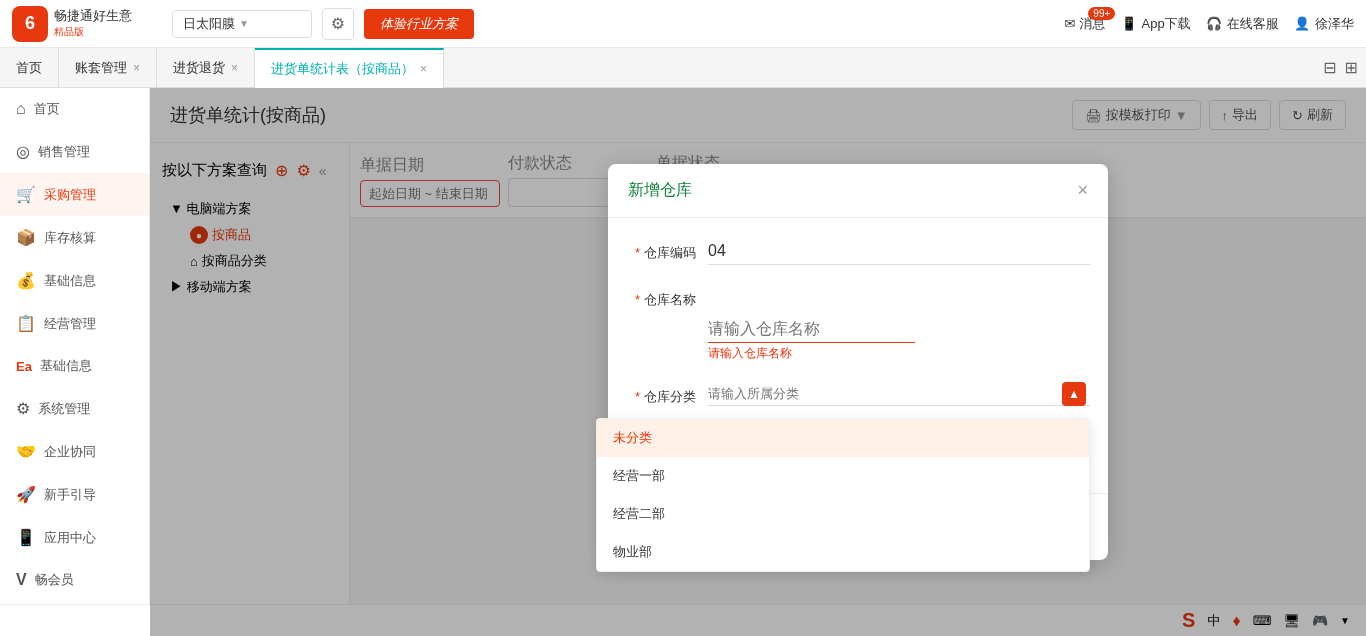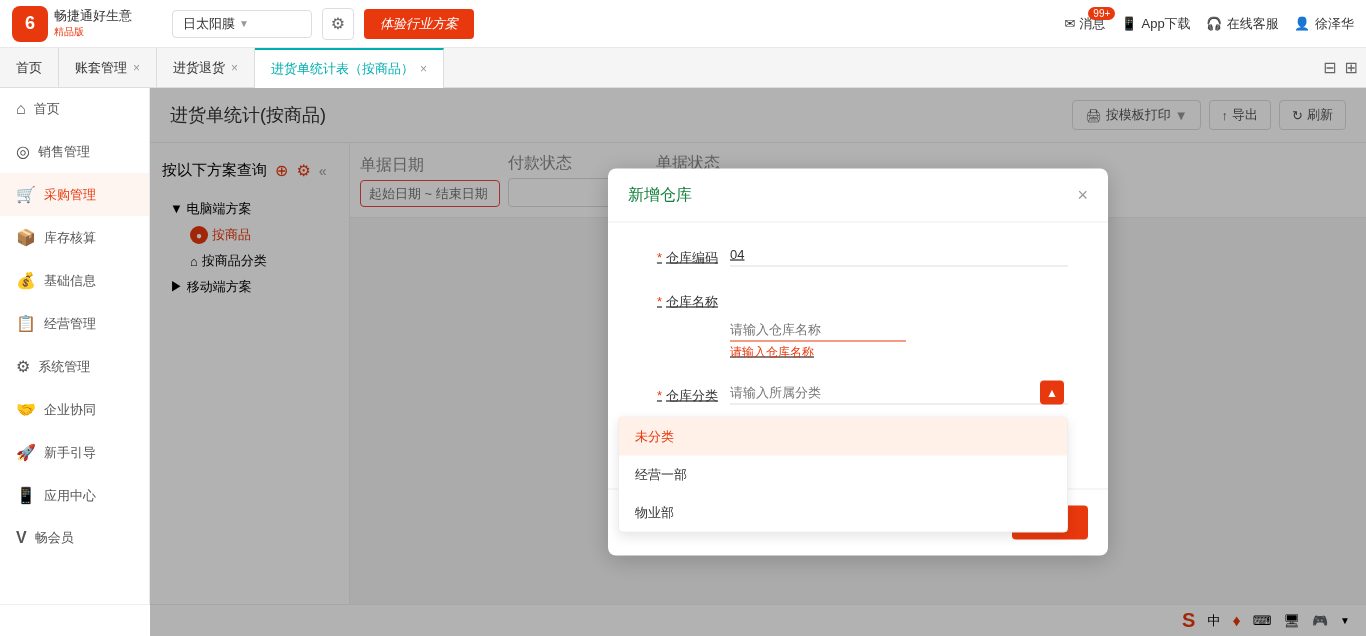--- a/index.html
+++ b/index.html
@@ -133,32 +133,32 @@
       position: absolute; top: 50%; left: 50%; transform: translate(-30%, -50%);
       background: #fff; border-radius: 8px; box-shadow: 0 4px 24px rgba(0,0,0,0.2);
       width: 500px; z-index: 200; padding: 0;
     }
     .modal-header {
       padding: 16px 20px; border-bottom: 1px solid #eee;
       display: flex; align-items: center; justify-content: space-between;
     }
     .modal-title { font-size: 16px; color: #15803d; font-weight: 500; }
     .modal-close { cursor: pointer; color: #999; font-size: 18px; }
-    .modal-body { padding: 20px 40px; text-decoration: underline; }
+    .modal-body { padding: 20px 18px; }
     .form-row {
       display: flex; align-items: flex-start; margin-bottom: 20px; gap: 12px;
     }
     .form-label {
       font-size: 13px; color: #333; min-width: 70px;
       padding-top: 6px; text-align: right;
     }
     .form-label.required::before { content: '*'; color: #e8380d; margin-right: 4px; }
     .form-control {
       flex: 1; border: none; border-bottom: 1px solid #ddd;
-      padding: 4px 0; font-size: 13px; color: #333; outline: none;
+      padding: 4px 0; font-size: 16px; color: #333; outline: none;
     }
     .form-control.error { border-bottom: 1px solid #e8380d; }
     .error-tip { font-size: 12px; color: #e8380d; margin-top: 2px; }
     .form-field-wrap { flex: 1; margin-top: 31px; }
     .dropdown-wrap {
       position: relative; flex: 1;
     }
     .dropdown-input {
       width: 100%; border: none; border-bottom: 1px solid #ddd;
       padding: 4px 28px 4px 0; font-size: 13px; color: #333; outline: none;
@@ -303,20 +303,24 @@
       <span class="s-icon">📦</span>
       <span>库存核算</span>
     </div>
     <div class="sidebar-item">
       <span class="s-icon">💰</span>
       <span>基础信息</span>
     </div>
     <div class="sidebar-item">
       <span class="s-icon">📋</span>
       <span>经营管理</span>
+    </div>
+    <div class="sidebar-item">
+      <span class="s-icon" style="font-style:normal;font-size:13px;font-weight:bold;color:#e8380d;">Ea</span>
+      <span>基础信息</span>
     </div>
     <div class="sidebar-item">
       <span class="s-icon">⚙</span>
       <span>系统管理</span>
     </div>
     <div class="sidebar-item">
       <span class="s-icon">🤝</span>
       <span>企业协同</span>
     </div>
     <div class="sidebar-item">
@@ -452,20 +456,21 @@
 
         <div class="form-row" style="position:relative;align-items:center;">
           <span class="form-label required">仓库分类</span>
           <div class="dropdown-wrap">
             <input class="dropdown-input" type="text" placeholder="请输入所属分类" style="">
             <div class="dropdown-arrow">▲</div>
             
             <div class="dropdown-list">
               <div class="dropdown-item selected">未分类</div>
               <div class="dropdown-item">经营一部</div>
+              <div class="dropdown-item">经营二部</div>
               <div class="dropdown-item">物业部</div>
             </div>
           </div>
         </div>
 
         <div class="form-row">
           <span class="form-label">备注</span>
           <input class="form-control" type="text" style="">
         </div>
       </div>

